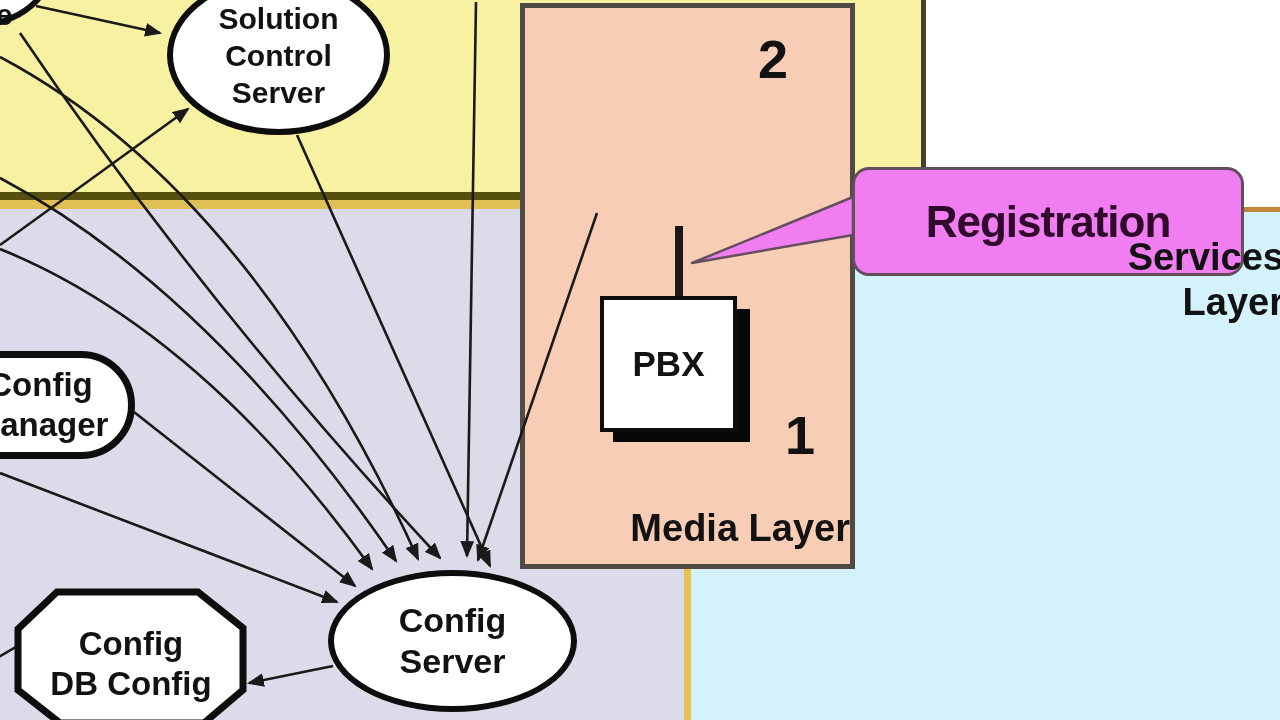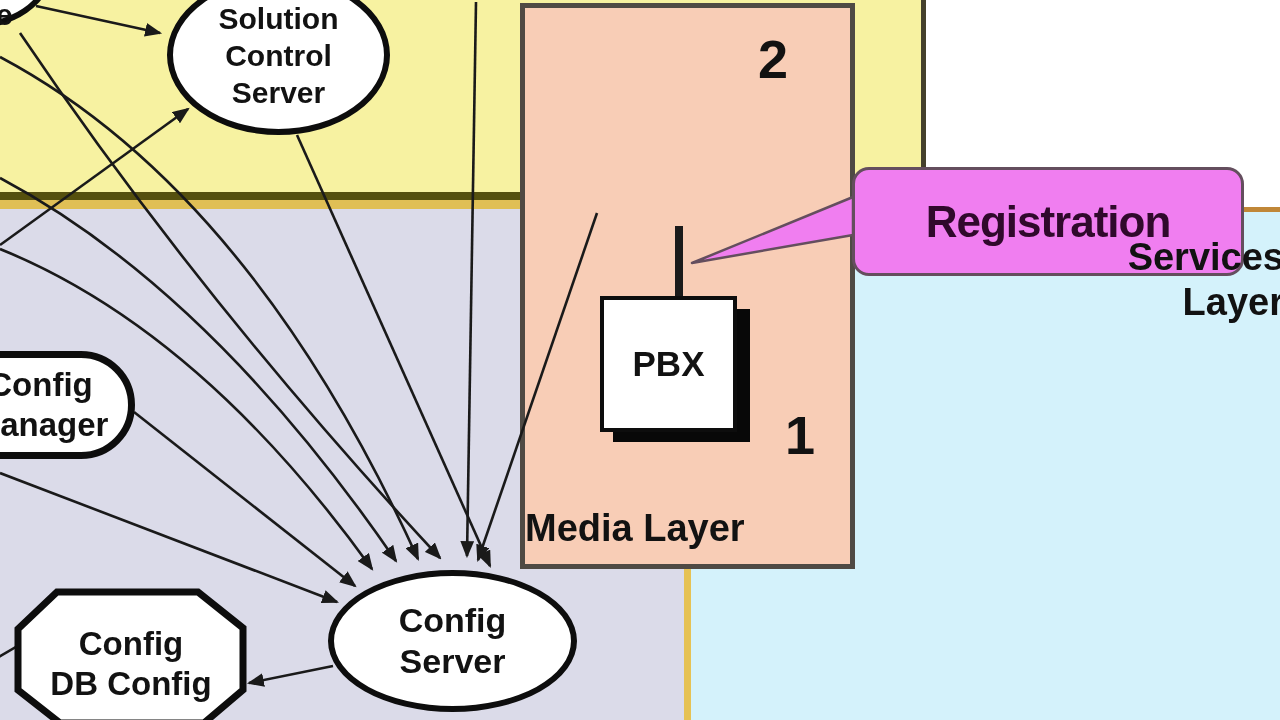--- a/index.html
+++ b/index.html
@@ -17,21 +17,21 @@
   .layer-services{left:684px;top:207px;width:596px;height:513px;background:var(--cyan);
                   border-left:7px solid var(--cyanL);border-top:5px solid var(--cyanT);}
   .layer-top{left:0;top:0;width:926px;height:209px;background:var(--yellow);
              border-right:5px solid var(--yellowBorder);}
   .strip-olive{left:0;top:192px;width:921px;height:8px;background:var(--olive);}
   .strip-gold{left:0;top:200px;width:921px;height:9px;background:var(--gold);}
   
   .media-box{left:520px;top:3px;width:335px;height:566px;background:var(--salmon);
              border:5px solid var(--mediaB);}
   .media-num{position:absolute;font-size:54px;line-height:1;color:var(--ink);}
-  .media-label{position:absolute;left:0;right:0;bottom:14px;text-align:left;font-size:38px;}
+  .media-label{position:absolute;left:0;right:0;bottom:14px;text-align:right;font-size:38px;}
   
   .edge-svg{left:0;top:0;width:1280px;height:720px;}
   
   .node{background:var(--nodeFill);border:6px solid var(--nodeB);color:var(--ink);
         display:flex;flex-direction:column;align-items:center;justify-content:center;text-align:center;}
   .ellipse{border-radius:50%;}
   .n-partial{left:-118px;top:-88px;width:170px;height:118px;}
   .n-partial-label{left:-4px;top:-2px;font-size:30px;}
   .n-scs{left:167px;top:-25px;width:223px;height:160px;font-size:30px;line-height:37px;}
   .n-tserver{left:563px;top:69px;width:236px;height:162px;font-size:34px;}

